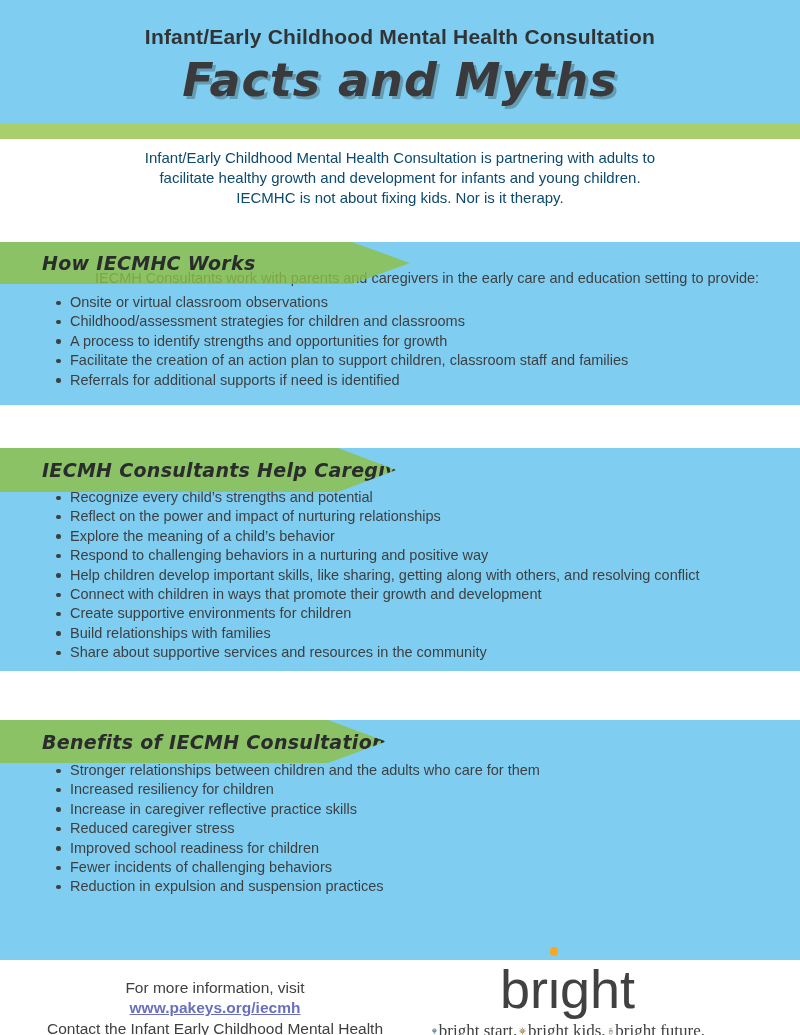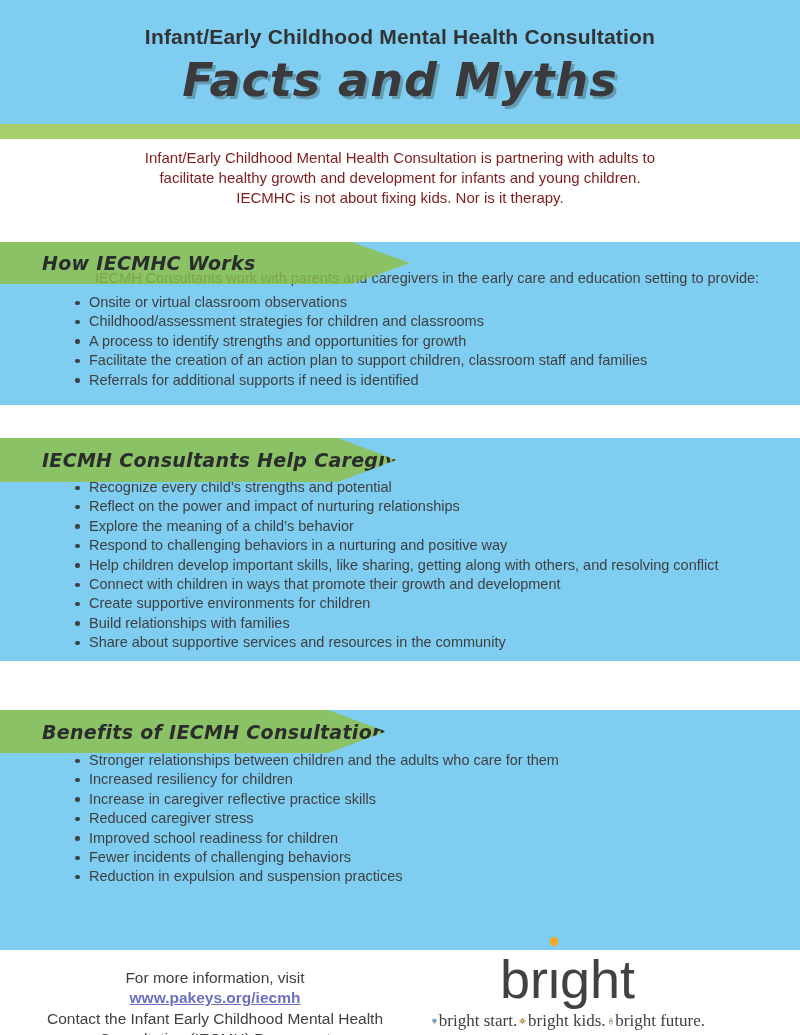--- a/index.html
+++ b/index.html
@@ -37,21 +37,21 @@
   .stripe{height:15px;background:#a9ce6c;}
 
   
   .intro{
     height:73px;
     padding-top:9px;
     box-sizing:content-box;
     text-align:center;
     font-size:15px;
     line-height:20px;
-    color:#7f1d1d;
+    color:#0c4a6e;
   }
 
   
   .band{position:relative;}
   .arrow{
     position:absolute;top:0;left:0;z-index:2;
     background:rgba(143,191,66,0.8);
     display:flex;align-items:center;
     padding-left:42px;box-sizing:border-box;
     clip-path:polygon(0 0, calc(100% - 58px) 0, 100% 50%, calc(100% - 58px) 100%, 0 100%);
@@ -60,35 +60,35 @@
     font-family:"DejaVu Sans",sans-serif;
     font-style:italic;font-weight:bold;
     font-size:19px;letter-spacing:.3px;
     color:#2b2c2d;
     white-space:nowrap;
   }
   .bluebox{background:#7fcef1;box-sizing:border-box;}
   .band1 .arrow{width:410px;height:42px;}
   .band1 .bluebox{margin-top:21px;height:163px;padding-top:27px;}
   .band2 .arrow{width:396px;height:44px;}
-  .band2 .bluebox{margin-top:6px;height:223px;padding-top:40px;}
+  .band2 .bluebox{margin-top:16px;height:223px;padding-top:40px;}
   .band3 .arrow{width:386px;height:43px;}
   .band3 .bluebox{margin-top:22px;height:240px;padding-top:41px;}
   .gap{height:27px;background:#ffffff;}
 
   .sec-heading{
     margin:0 20px 5px 95px;
     font-size:14.5px;
     line-height:19px;
     color:#3e3f41;
   }
   ul.bullets{
     list-style:none;
     margin:0;
-    padding:0 18px 0 89px;
+    padding:0 18px 0 70px;
   }
   ul.bullets li{
     position:relative;
     font-size:14.5px;
     line-height:19.4px;
     color:#3e3f41;
     white-space:nowrap;
   }
   ul.bullets li::before{
     content:"";

